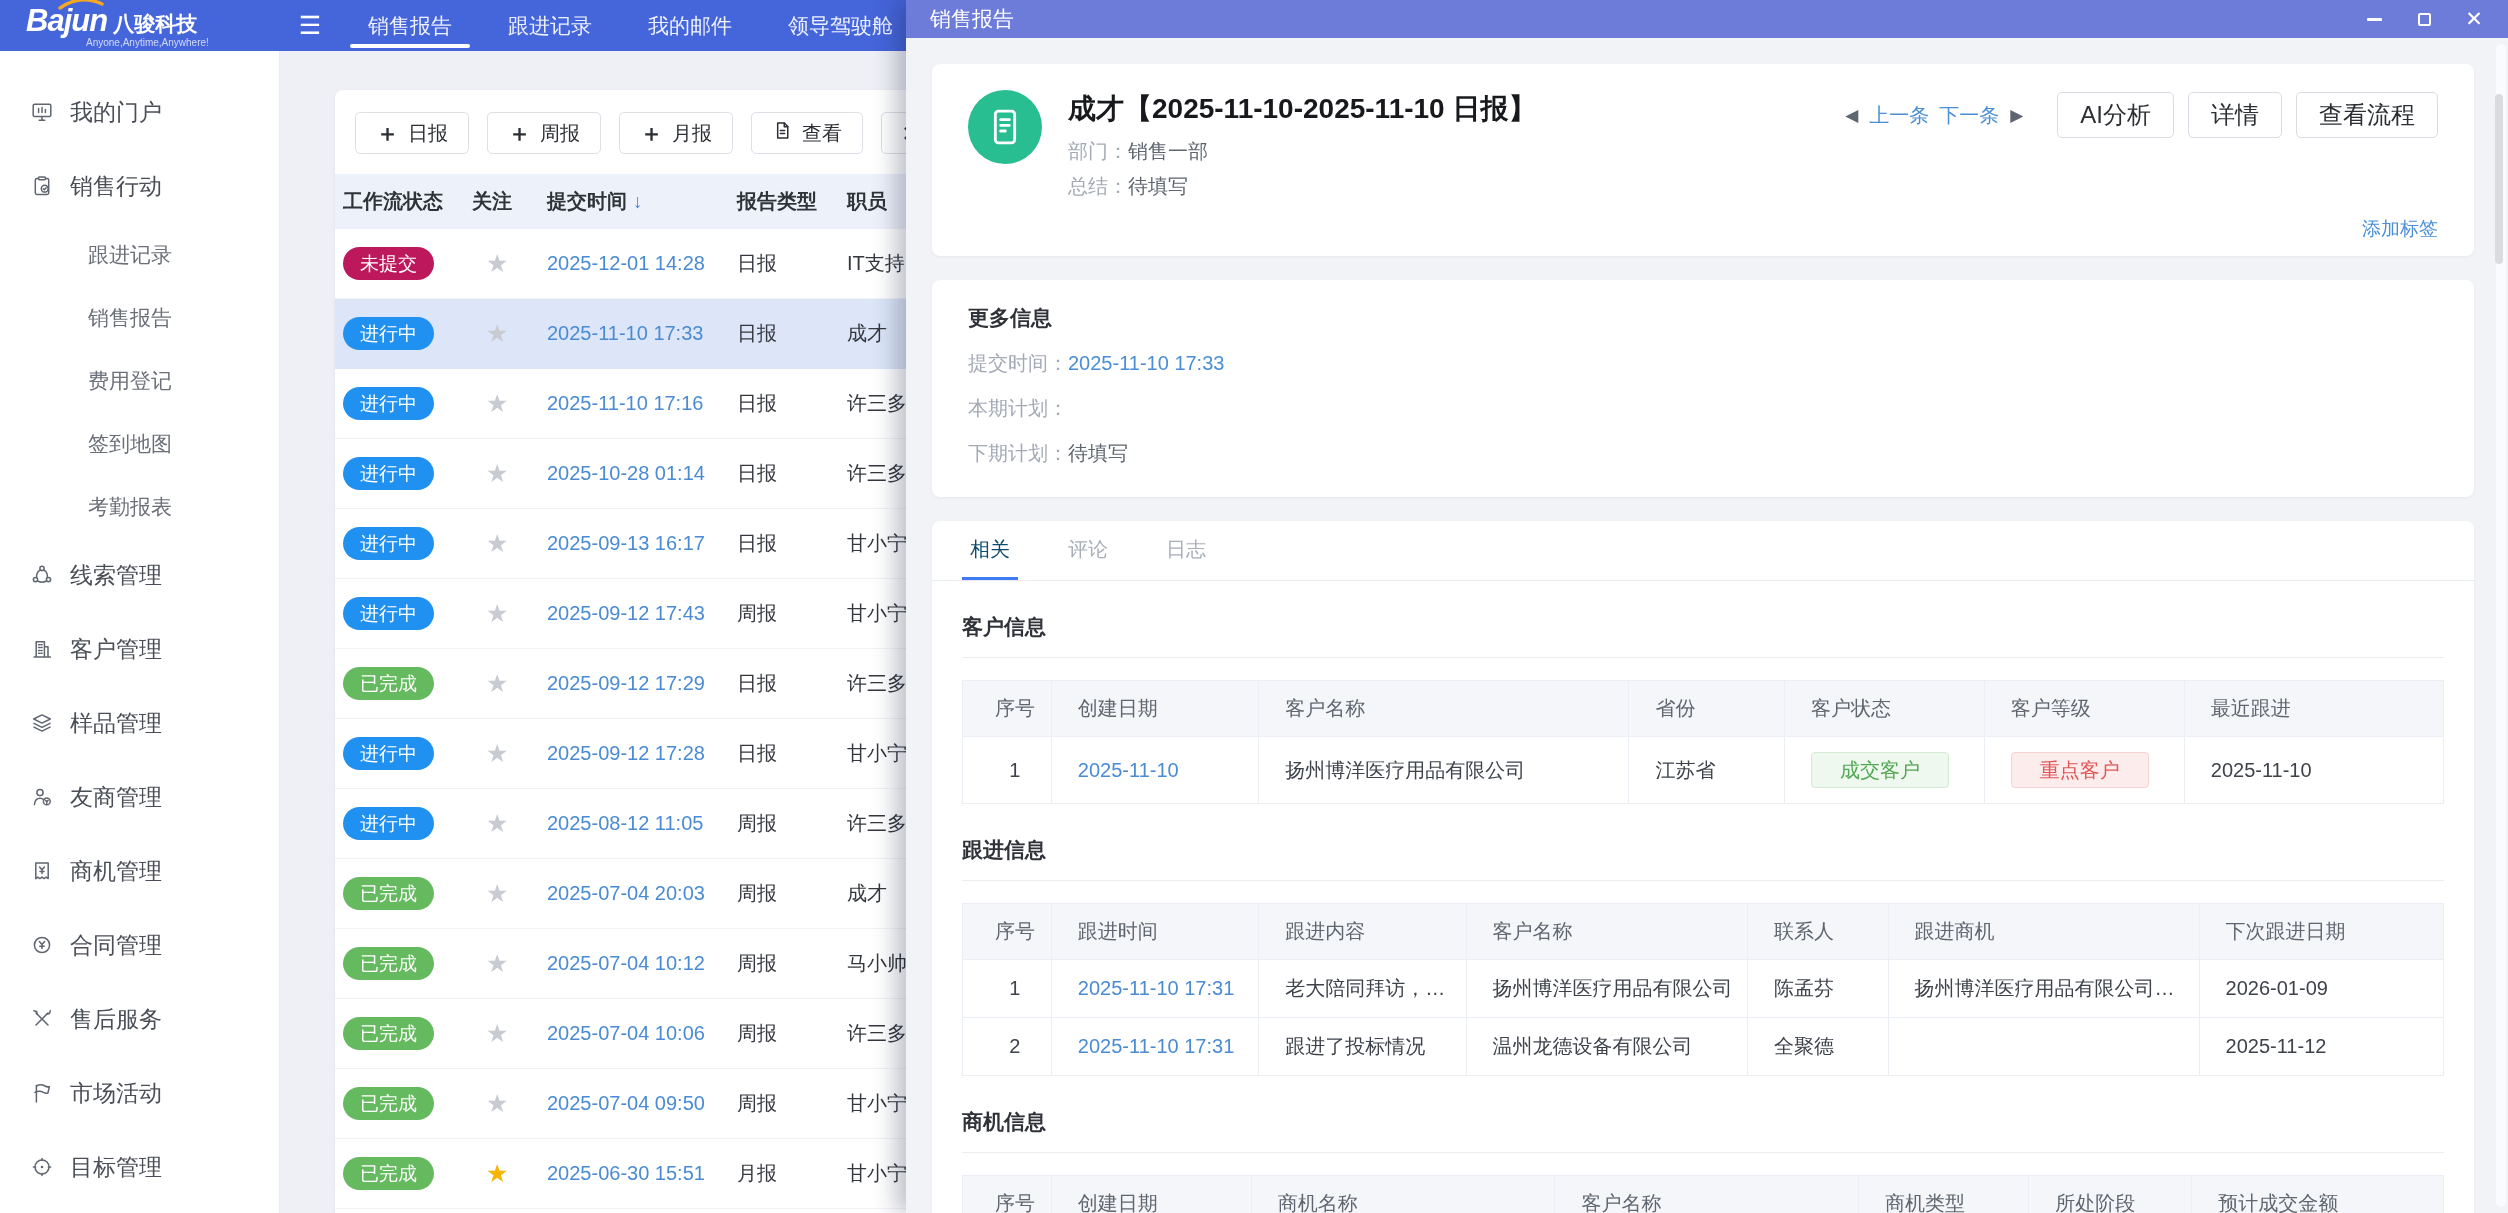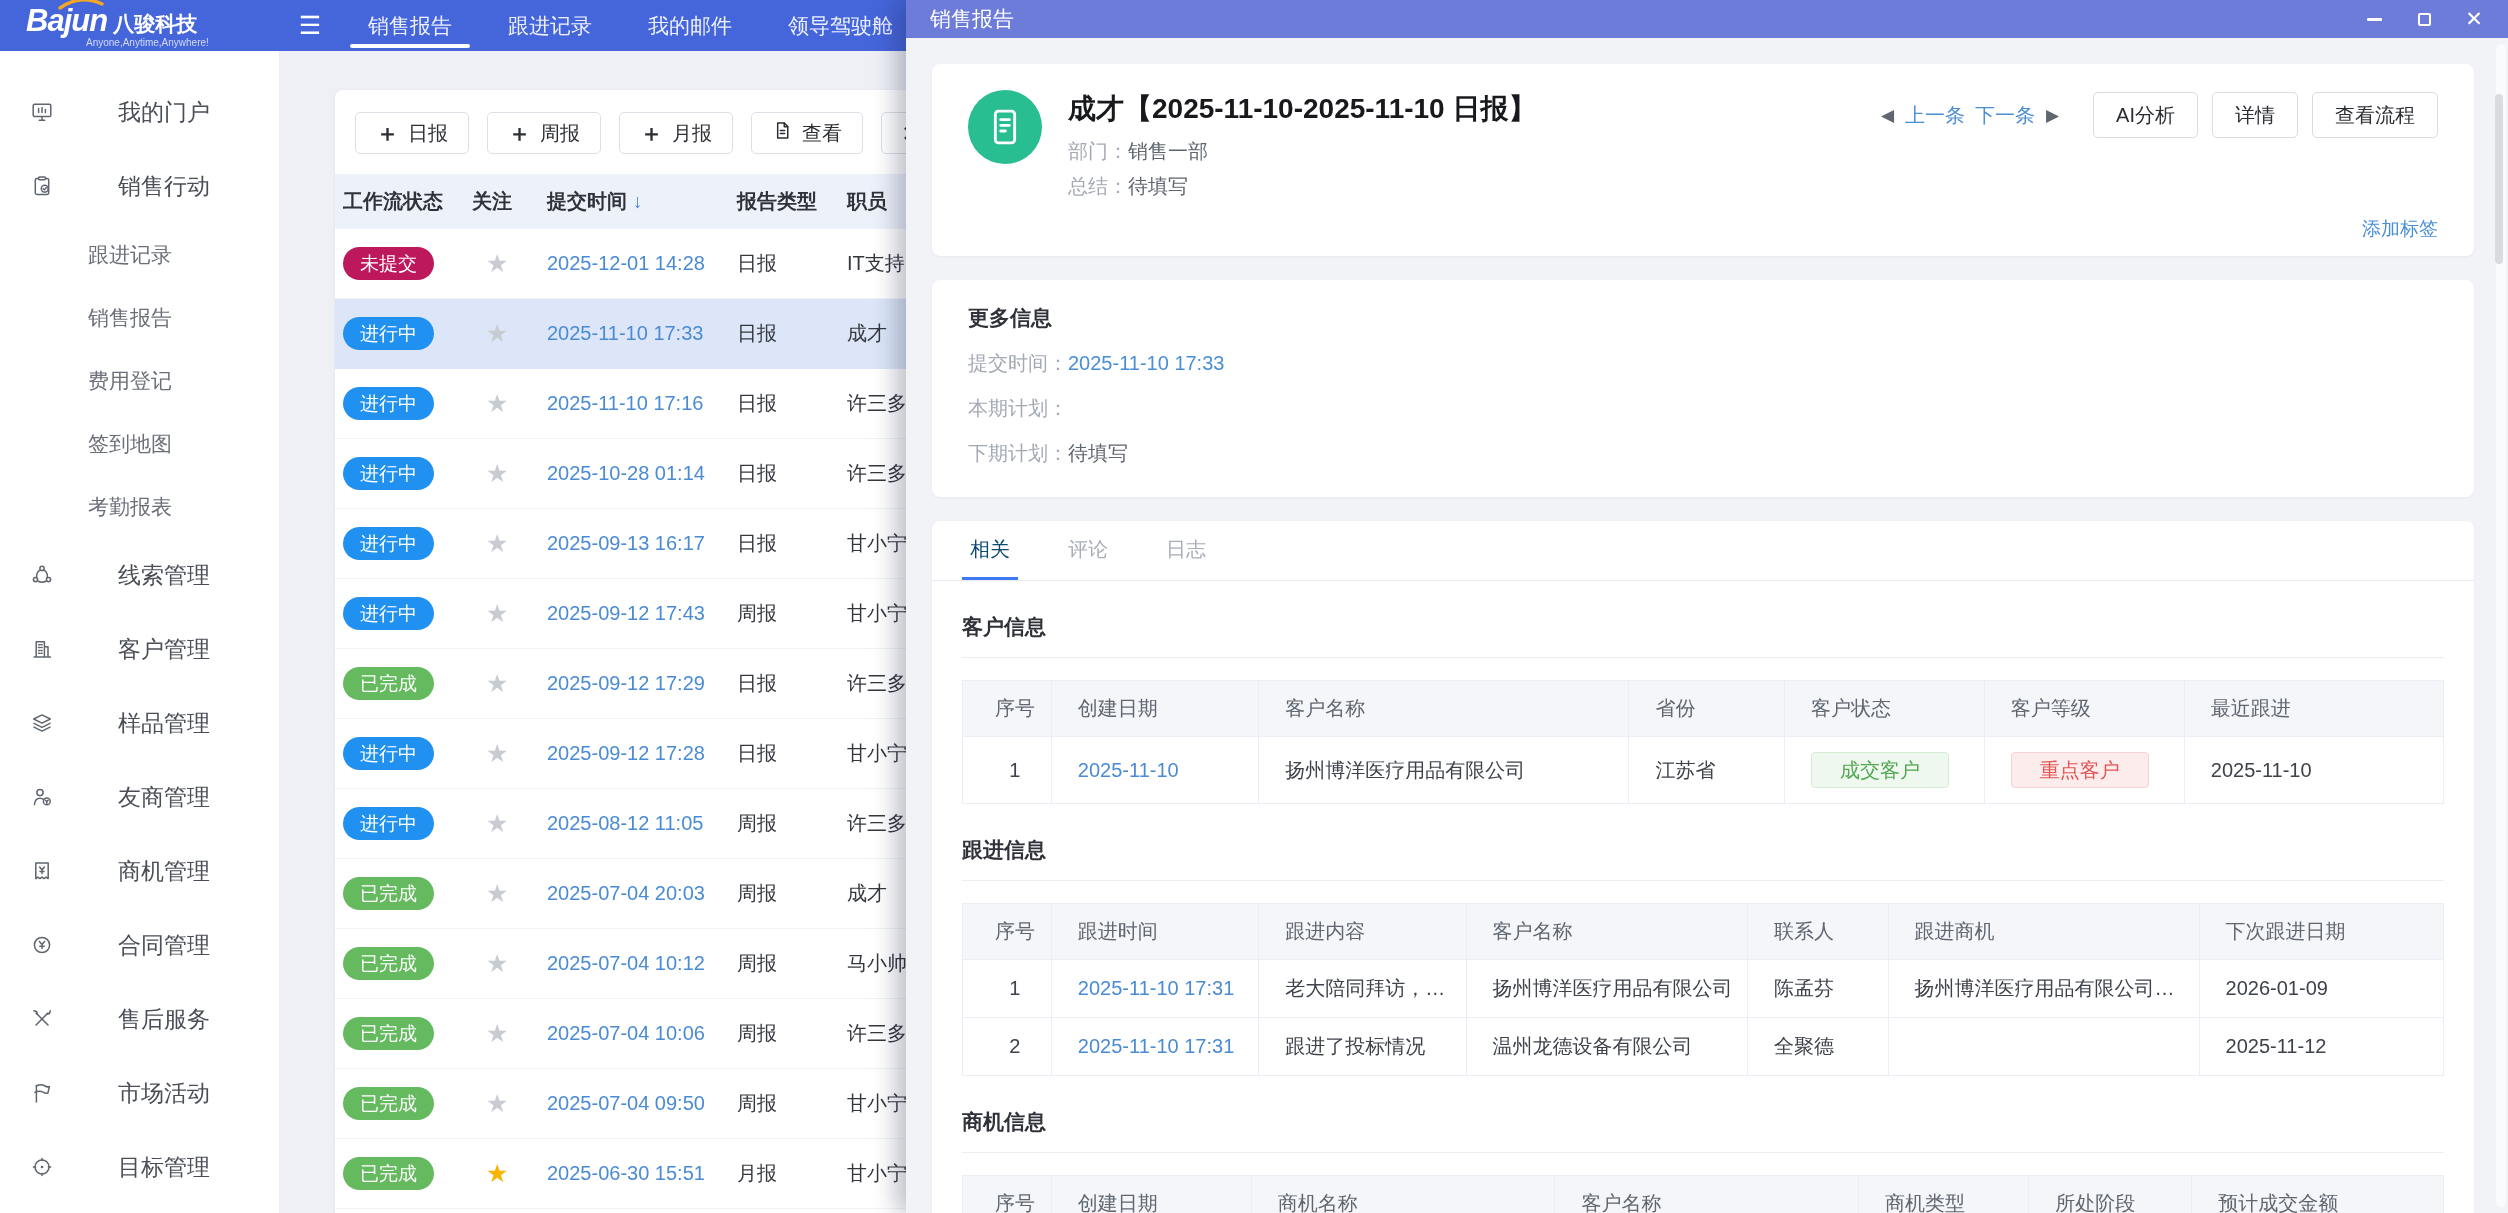--- a/index.html
+++ b/index.html
@@ -11,21 +11,21 @@
   .brand{font-size:31px;font-weight:bold;font-style:italic;letter-spacing:-1px;position:relative;}
   .brand-swoosh{position:absolute;left:58px;top:-4px;width:46px;height:14px;}
   .brand-cn{font-size:21px;font-weight:bold;}
   .tagline{font-size:10px;color:rgba(255,255,255,.75);margin-left:60px;margin-top:-2px;}
   .hamburger{width:60px;display:flex;align-items:center;justify-content:center;font-size:25px;cursor:pointer;}
   .nav-items{display:flex;align-items:stretch;}
   .nav-item{position:relative;display:flex;align-items:center;padding:0 28px;font-size:21px;cursor:pointer;color:#eef1ff;}
   .nav-item.active::after{content:"";position:absolute;left:10px;right:10px;bottom:3px;height:4px;background:#fff;border-radius:2px;}
   
   .sidebar{position:absolute;left:0;top:51px;bottom:0;width:280px;background:#fff;border-right:1px solid #ececec;box-sizing:border-box;padding-top:24px;overflow:hidden;}
-  .sb-top{display:flex;align-items:center;height:74px;padding-left:30px;cursor:pointer;color:#4a4e57;gap:48px;}
+  .sb-top{display:flex;align-items:center;height:74px;padding-left:30px;cursor:pointer;color:#4a4e57;}
   .sb-ico{width:24px;height:24px;margin-right:16px;color:#5f6670;flex:none;}
   .sb-ico svg{width:24px;height:24px;fill:none;stroke:currentColor;stroke-width:1.5;stroke-linecap:round;stroke-linejoin:round;}
   .sb-label{font-size:23px;}
   .sb-sub{display:flex;align-items:center;height:63px;padding-left:88px;font-size:21px;color:#6b6f78;cursor:pointer;}
   
   .main{position:absolute;left:280px;top:51px;right:0;bottom:0;background:#eef0f6;}
   .list-card{position:absolute;left:55px;top:39px;width:1400px;height:1400px;background:#fff;border-radius:8px;box-shadow:0 1px 4px rgba(30,40,80,.06);}
   .toolbar{display:flex;gap:18px;padding:22px 0 20px 20px;}
   .tbtn{display:flex;align-items:center;gap:9px;height:42px;padding:0 20px;background:#fff;border:1px solid #dcdfe6;border-radius:5px;font-size:20px;color:#2b2e33;cursor:pointer;}
   .tbtn .plus{font-size:23px;font-weight:bold;line-height:1;}
@@ -59,21 +59,21 @@
   .c1-left{display:flex;gap:26px;}
   .doc-circle{width:74px;height:74px;border-radius:50%;background:#29bd92;display:flex;align-items:center;justify-content:center;flex:none;}
   .doc-circle svg{width:40px;height:40px;fill:none;stroke:#fff;stroke-width:1.7;stroke-linecap:round;stroke-linejoin:round;}
   .c1-title{font-size:28px;font-weight:bold;color:#17191c;margin-bottom:10px;}
   .c1-line{font-size:20px;margin-bottom:8px;}
   .c1-line .lab{color:#a3a9b5;} .c1-line .val{color:#5f6670;}
   .c1-controls{position:absolute;top:28px;right:36px;display:flex;align-items:center;}
   .pn-arrow{color:#5f6670;font-size:17px;margin:0 6px;cursor:pointer;}
   .pn-link{color:#4a8fd6;font-size:20px;text-decoration:none;margin:0 5px;cursor:pointer;}
   .c1-buttons{display:flex;gap:14px;margin-left:28px;}
-  .abtn{height:46px;padding:0 22px;background:#fff;border:1px solid #d9dce3;border-radius:5px;font-size:20px;color:#2b2e33;cursor:pointer;}
+  .abtn{height:46px;padding:0 22px;background:#fff;border:1px solid #d9dce3;border-radius:5px;font-size:24px;color:#2b2e33;cursor:pointer;}
   .add-tag{position:absolute;right:36px;bottom:14px;font-size:19px;color:#4a8fd6;cursor:pointer;text-decoration:none;}
   
   .card2{padding:24px 26px 30px 36px;margin-bottom:24px;}
   .card2 h3,.section h3{margin:0;font-size:21px;font-weight:bold;color:#2f3238;}
   .mi-row{margin-top:18px;font-size:20px;}
   .mi-row .lab{color:#a3a9b5;}
   .mi-row .val-plain{color:#5f6670;}
   .mi-row .val-link{color:#4a8fd6;text-decoration:none;}
   
   .card3{padding-bottom:60px;min-height:760px;}

